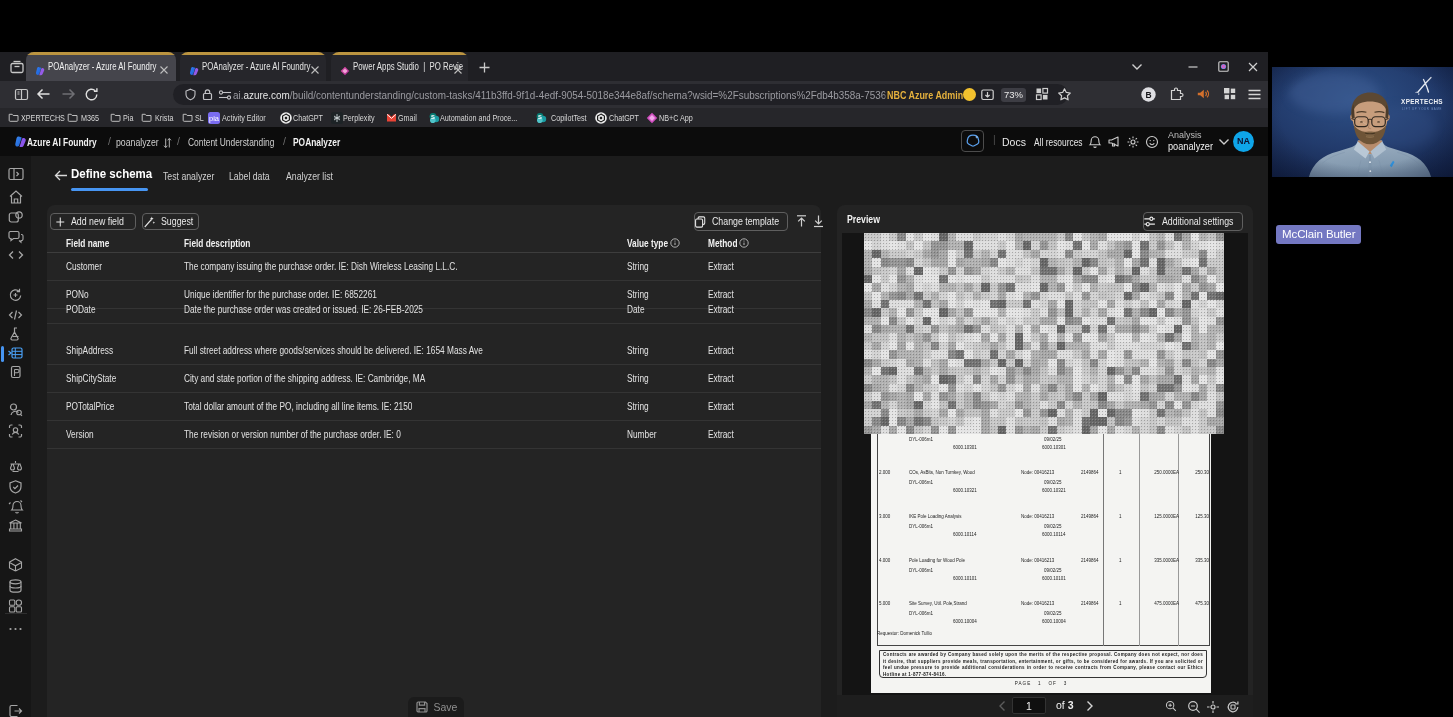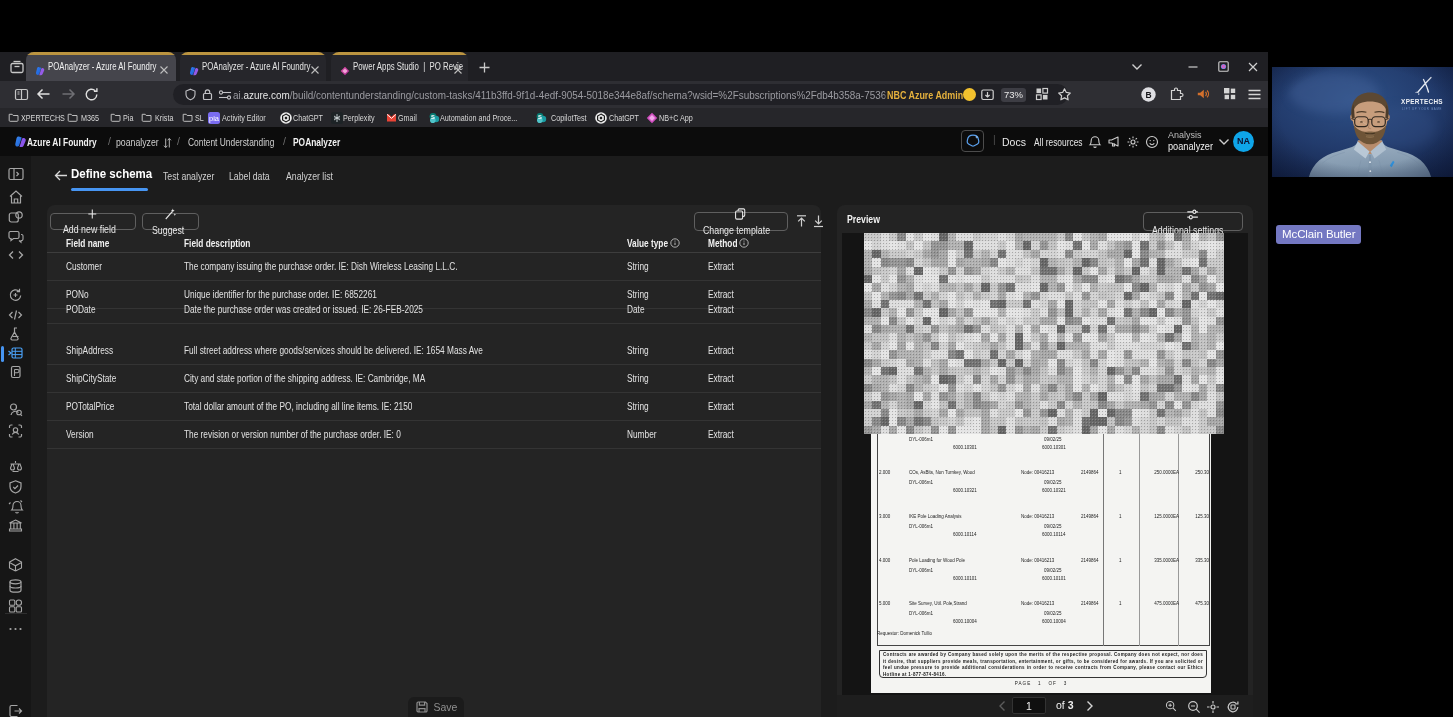--- a/index.html
+++ b/index.html
@@ -25,21 +25,21 @@
 .bm { position:absolute; top:3px; height:14px; font-size:9px; color:#d8d8d8; white-space:nowrap; }
 .bmt { position:absolute; top:2px; transform:scaleX(0.8); transform-origin:0 0; white-space:nowrap; }
 
 #azhead { left:0; top:127px; width:1268px; height:29px; background:#0c0c0c; font-size:10.5px; color:#cfcfcf; }
 
 #app { left:0; top:156px; width:1268px; height:561px; background:#1c1c1c; }
 #sidebar { position:absolute; left:0; top:0; width:31px; height:561px; background:#161616;}
 .sic { position:absolute; left:7px; color:#a6a6a6; height:16px; }
 #panelL { position:absolute; left:47px; top:49px; width:774px; height:512px; background:#242424; border-radius:8px 8px 0 0; }
 #panelR { position:absolute; left:837px; top:49px; width:416px; height:512px; background:#232323; border-radius:8px 8px 0 0; }
-.obtn { position:absolute; border:1px solid #5f5f5f; border-radius:4px; color:#e8e8e8; font-size:10px; display:flex; align-items:center; justify-content:center; gap:4px; white-space:nowrap;flex-direction:column; }
+.obtn { position:absolute; border:1px solid #5f5f5f; border-radius:4px; color:#e8e8e8; font-size:10px; display:flex; align-items:center; justify-content:center; gap:4px; white-space:nowrap; }
 .obtn span { transform:scaleX(0.88); transform-origin:0 50%; }
 .thdr { position:absolute; font-size:10px; font-weight:bold; color:#f2f2f2; transform:scaleX(0.83); transform-origin:0 0; white-space:nowrap; }
 .trow { position:absolute; left:0; width:774px; height:28px; border-bottom:1px solid #343434; font-size:10px; color:#e2e2e2; }
 .trow span { position:absolute; top:8px; white-space:nowrap; transform:scaleX(0.83); transform-origin:0 0; }
 .c1 { left:19px; } .c2 { left:137px; } .c3 { left:580px; } .c4 { left:661px; }
 
 #viewer { position:absolute; left:5px; top:28px; width:406px; height:462px; background:#141414; overflow:hidden;}
 #docwhite { position:absolute; left:29px; top:201px; width:340px; height:259px; background:#f4f4f2; }
 .dline { position:absolute; left:4px; width:340px; height:10px; font-size:4.5px; color:#222; }
 .dline span { white-space:nowrap; }

